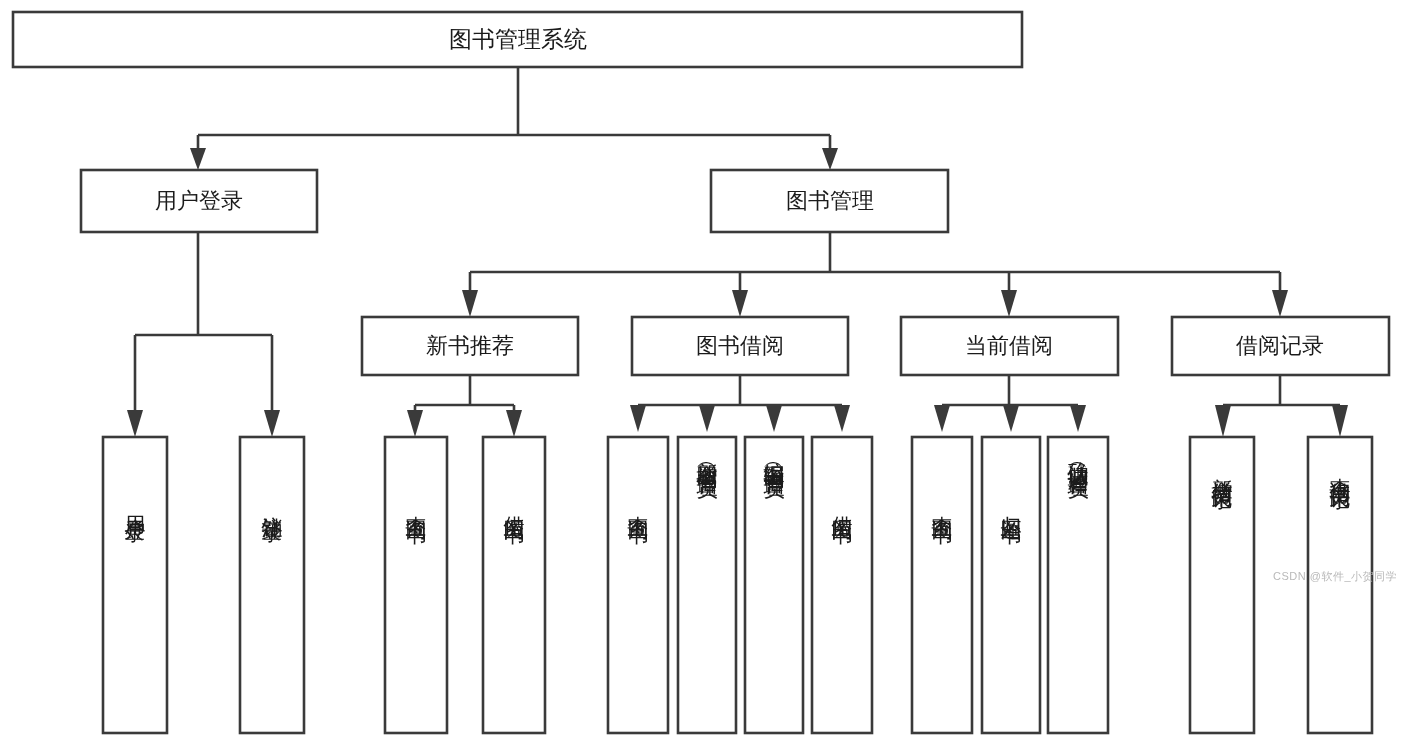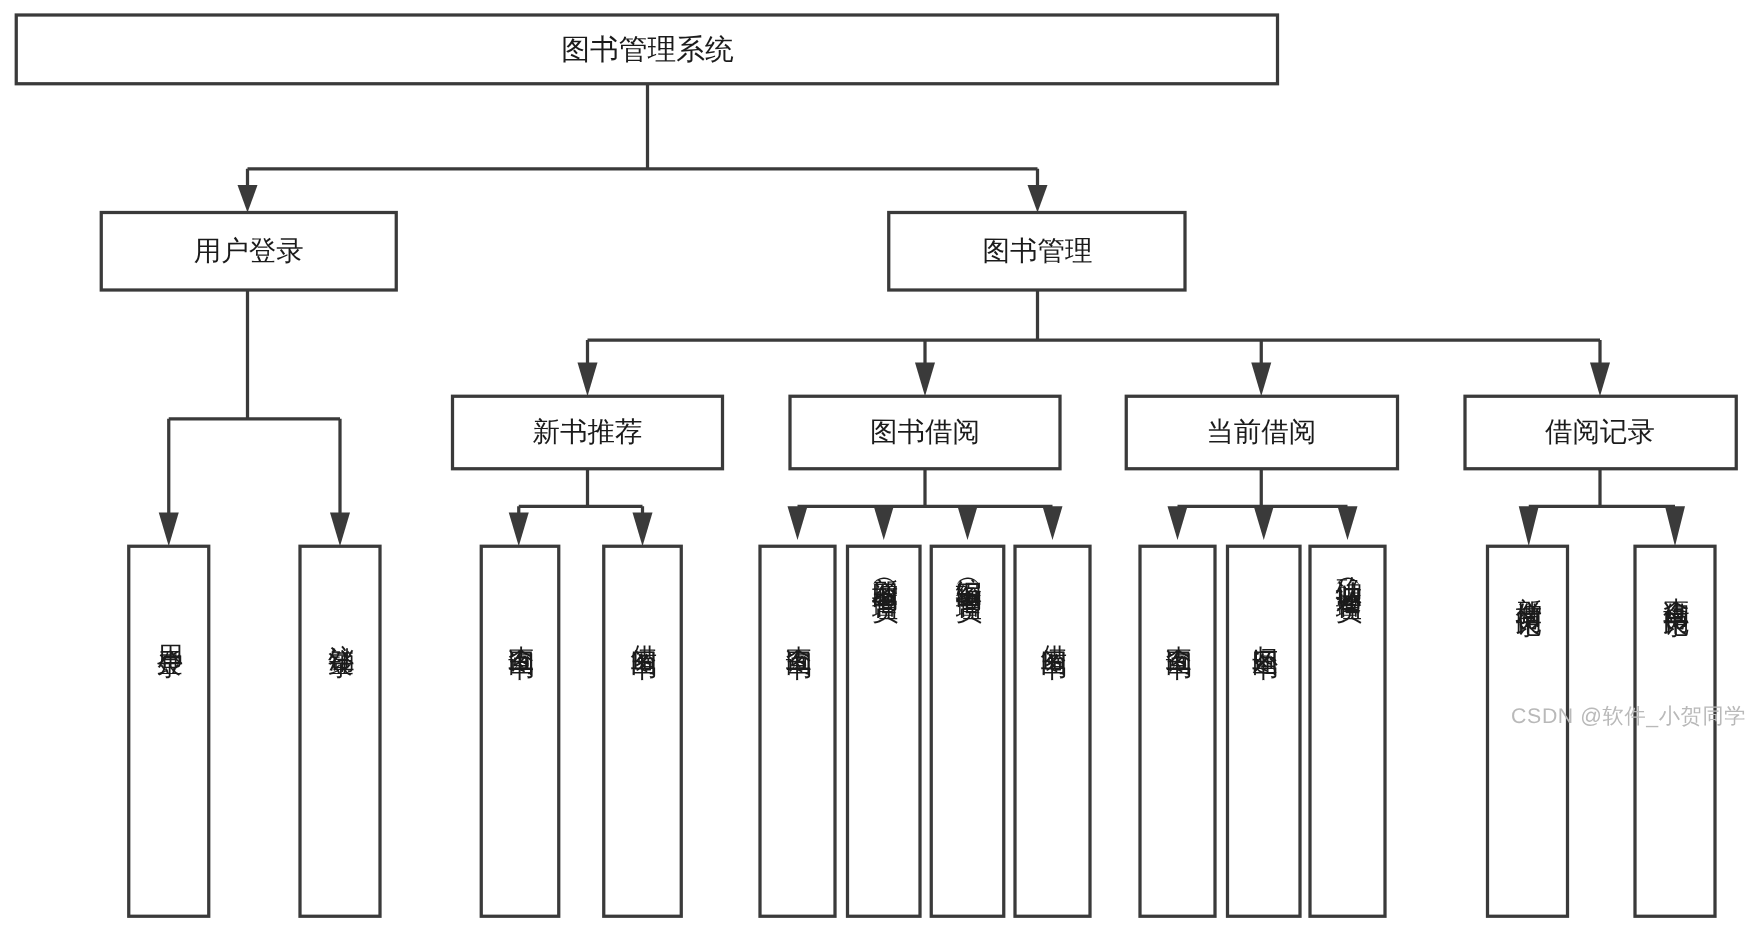--- a/index.html
+++ b/index.html
@@ -73,21 +73,21 @@
     line-height: 1.05;
     color: #1b1b1b;
     letter-spacing: 2.5px;
     white-space: nowrap;
   }
   .watermark {
     position: absolute;
     right: 8px;
     bottom: 6px;
     font-family: "Liberation Sans", "DejaVu Sans", sans-serif;
-    font-size: 17px;
+    font-size: 11px;
     color: #b9b9b9;
     letter-spacing: 0.5px;
     user-select: none;
     white-space: nowrap;
   }
 </style>
 </head>
 <body>
 
 <div id="diagram-root">

